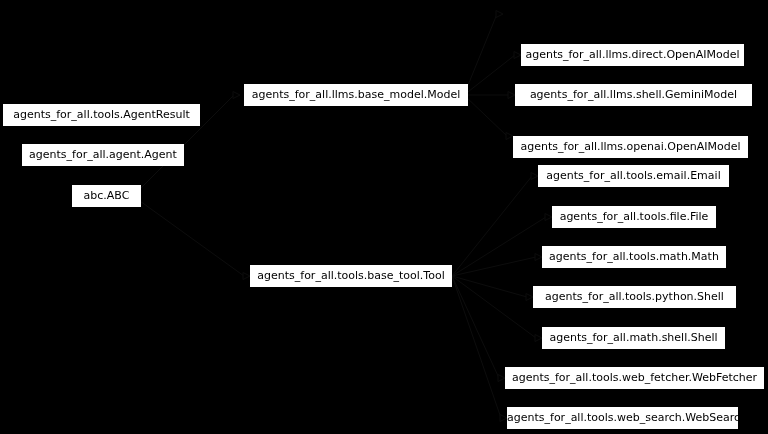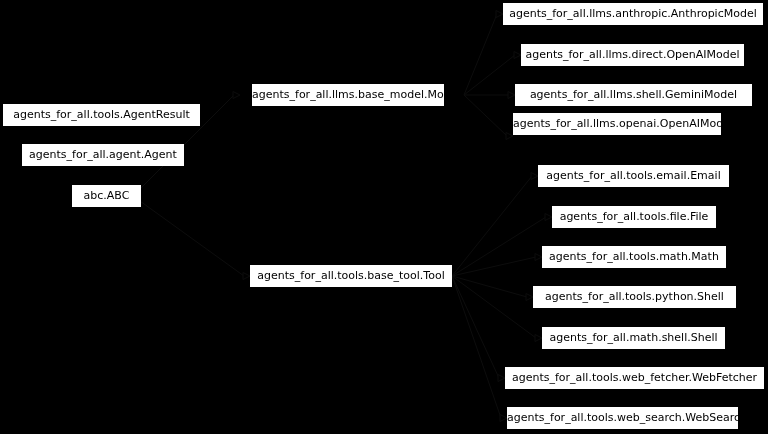--- a/index.html
+++ b/index.html
@@ -65,27 +65,26 @@
       <line x1="452" y1="276" x2="499" y2="378" stroke="#0d0d0d" stroke-width="1"></line>
       <polygon points="505,378 498,374.5 498,381.5" fill="#000000" stroke="#0d0d0d" stroke-width="1"></polygon>
       <line x1="452" y1="276" x2="501" y2="418" stroke="#0d0d0d" stroke-width="1"></line>
       <polygon points="507,418 500,414.5 500,421.5" fill="#000000" stroke="#0d0d0d" stroke-width="1"></polygon>
     </svg>
 
   <div class="node" style="left:3px;   top:104px; width:197px">agents_for_all.tools.AgentResult</div>
   <div class="node" style="left:22px;  top:144px; width:162px">agents_for_all.agent.Agent</div>
   <div class="node" style="left:72px;  top:185px; width:69px">abc.ABC</div>
 
-  <div class="node" style="left:252px; top:84px;  width:192px">agents_for_all.llms.base_model.Model</div>
+  <div class="node" style="left:244px; top:84px;  width:224px">agents_for_all.llms.base_model.Model</div>
   <div class="node" style="left:250px; top:265px; width:202px">agents_for_all.tools.base_tool.Tool</div>
 
-  <div class="node" style="left:503px; top:3px;   width:260px">agents_for_all.llms.anthropic.AnthropicModel</div>
   <div class="node" style="left:521px; top:44px;  width:223px">agents_for_all.llms.direct.OpenAIModel</div>
   <div class="node" style="left:515px; top:84px;  width:237px">agents_for_all.llms.shell.GeminiModel</div>
-  <div class="node" style="left:513px; top:113px; width:208px">agents_for_all.llms.openai.OpenAIModel</div>
+  <div class="node" style="left:513px; top:136px; width:235px">agents_for_all.llms.openai.OpenAIModel</div>
   <div class="node" style="left:538px; top:165px; width:191px">agents_for_all.tools.email.Email</div>
   <div class="node" style="left:552px; top:206px; width:164px">agents_for_all.tools.file.File</div>
   <div class="node" style="left:542px; top:246px; width:184px">agents_for_all.tools.math.Math</div>
   <div class="node" style="left:533px; top:286px; width:203px">agents_for_all.tools.python.Shell</div>
   <div class="node" style="left:542px; top:327px; width:183px">agents_for_all.math.shell.Shell</div>
   <div class="node" style="left:505px; top:367px; width:259px">agents_for_all.tools.web_fetcher.WebFetcher</div>
   <div class="node" style="left:507px; top:407px; width:231px">agents_for_all.tools.web_search.WebSearch</div>
 
 </div>
 

